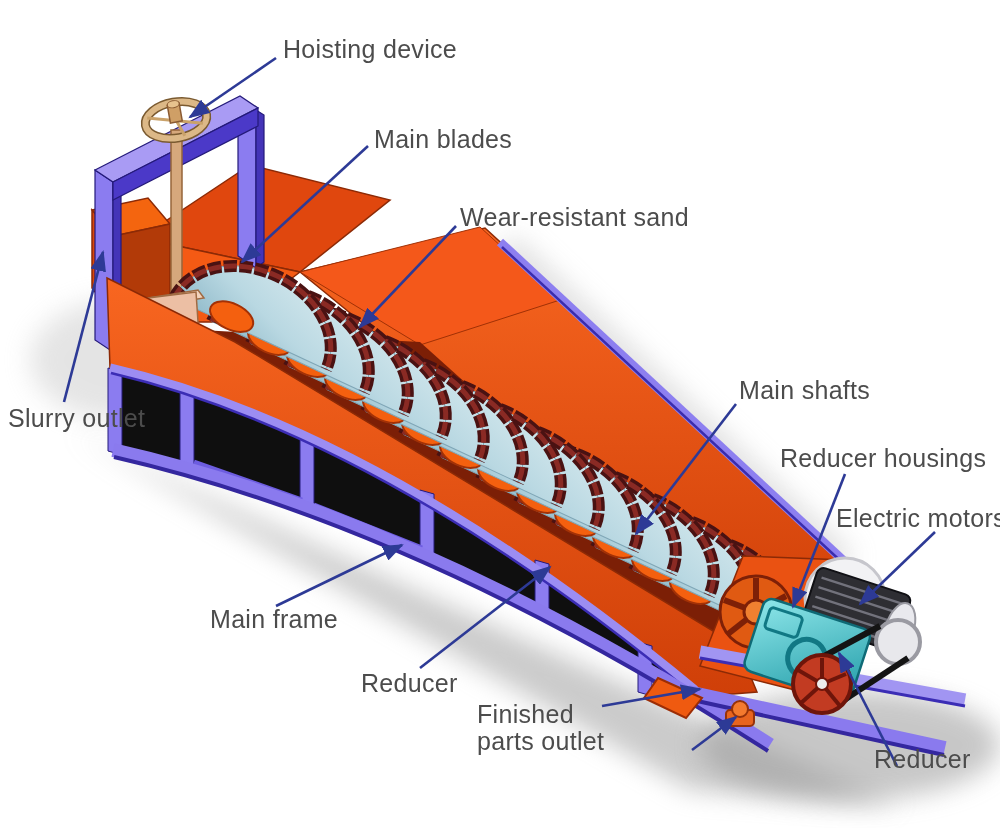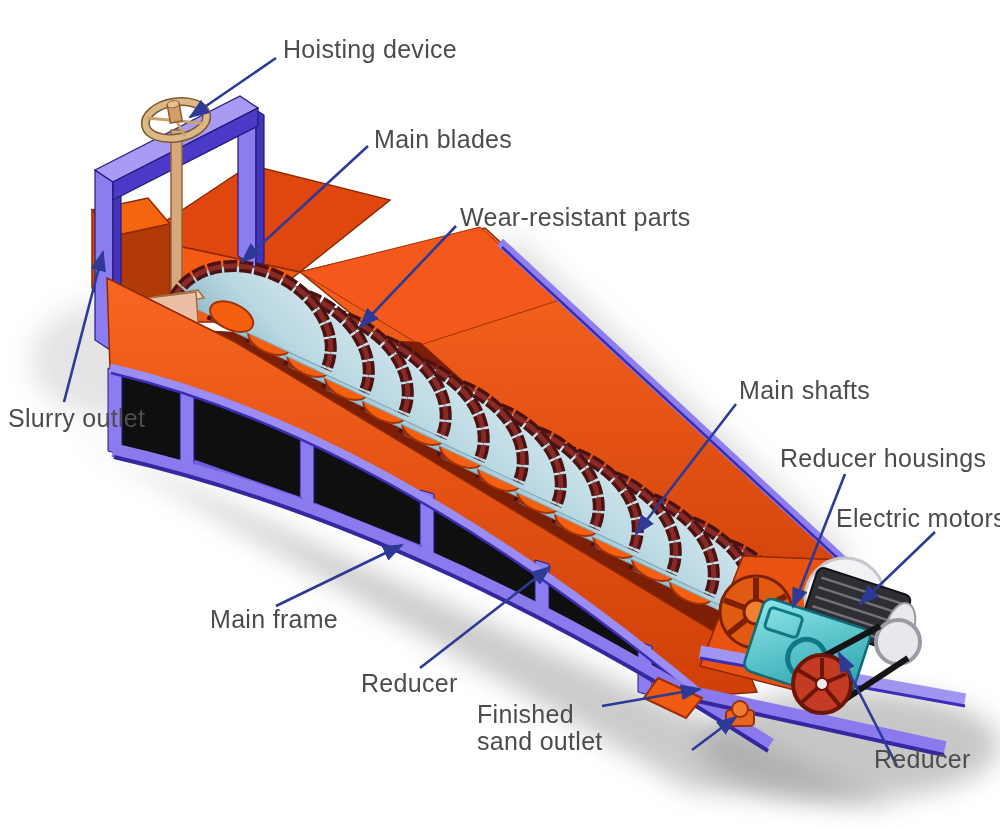--- a/index.html
+++ b/index.html
@@ -219,25 +219,25 @@
     <path d="M276,606 L402,545" marker-end="url(#ah)"></path>
     <path d="M420,668 L550,567" marker-end="url(#ah)"></path>
     <path d="M602,706 L700,689" marker-end="url(#ah)"></path>
     <path d="M692,750 L736,717" marker-end="url(#ah)"></path>
     <path d="M897,766 L839,653" marker-end="url(#ah)"></path>
   </g>
 </svg>
 
   <div class="lbl" style="left:283px;top:36px">Hoisting device</div>
   <div class="lbl" style="left:374px;top:126px">Main blades</div>
-  <div class="lbl" style="left:460px;top:204px">Wear-resistant parts</div>
+  <div class="lbl" style="left:460px;top:204px">Wear-resistant sand</div>
   <div class="lbl" style="left:739px;top:377px">Main shafts</div>
   <div class="lbl" style="left:780px;top:445px">Reducer housings</div>
   <div class="lbl" style="left:836px;top:505px">Electric motors</div>
   <div class="lbl" style="left:8px;top:405px">Slurry outlet</div>
   <div class="lbl" style="left:210px;top:606px">Main frame</div>
   <div class="lbl" style="left:361px;top:670px">Reducer</div>
   <div class="lbl two" style="left:477px;top:689px">
     <span>Finished</span><br>
-    <span>sand outlet</span>
+    <span>parts outlet</span>
   </div>
   <div class="lbl" style="left:874px;top:746px">Reducer</div>
 </div>
 
 </body></html>

